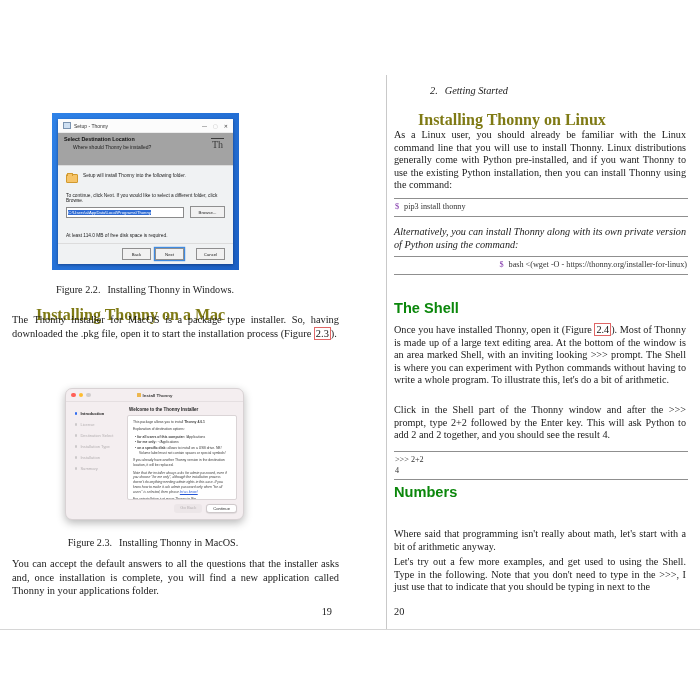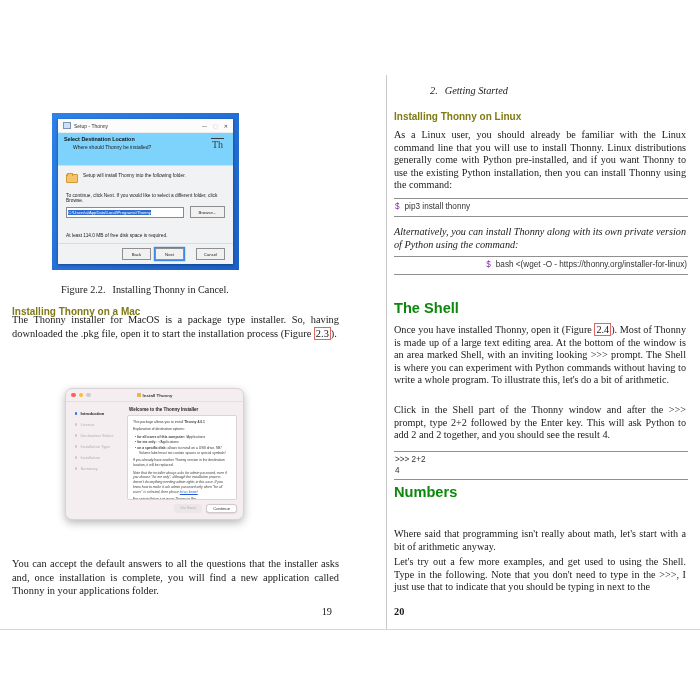--- a/index.html
+++ b/index.html
@@ -2,45 +2,45 @@
 <html><head>
 <meta charset="utf-8">
 <style>
   html,body{margin:0;padding:0;background:#fff;}
   .spread{position:relative;width:700px;height:700px;background:#ffffff;overflow:hidden;
           font-family:"Liberation Serif",serif;color:#1a1a1a;}
   .abs{position:absolute;}
   .just{text-align:justify;text-justify:inter-word;}
   .body-l{font-size:10.4px;line-height:13.6px;}
   .body-r{font-size:10.2px;line-height:12.5px;}
-  .h-sub{font-family:Liberation Sans, sans-serif;font-weight:bold;font-size:10px;color:#7f7a14;}
+  .h-sub{font-family:Liberation Serif, serif;font-weight:bold;font-size:16px;color:#7f7a14;margin-left:24px;}
   .h-sec{font-family:"Liberation Sans",sans-serif;font-weight:bold;font-size:14.6px;color:#0b870b;text-align:center;}
   .runhead{font-style:italic;font-size:10.3px;}
   .caption{font-size:10.2px;text-align:center;}
   .caption .cap-txt{margin-left:7px;}
   .pagenum{font-size:10.3px;}
   .figref{border:1px solid #e06666;padding:0 1px;color:#111;cursor:pointer;}
   .codeblock{border-top:1px solid #8f8f8f;border-bottom:1px solid #8f8f8f;padding:3px 1px;
-             font-family:Liberation Sans, sans-serif;font-size:8.2px;line-height:10.5px;color:#333;}
+             font-family:Liberation Serif, serif;font-size:8.2px;line-height:10.5px;color:#333;}
   .prompt{color:#7d2fa8;}
   .cmdtxt{margin-left:5px;}
   .vline{width:1px;background:#c9c9c9;}
   .hline{height:1px;background:#d6d6d6;}
 
   
   .figwin{left:52px;top:113px;width:187px;height:157px;background:linear-gradient(135deg,#2e82e8,#1b5fc4);
           padding:6px;box-sizing:border-box;}
   .wwin{width:100%;height:100%;background:#fafafa;display:flex;flex-direction:column;
         font-family:"Liberation Sans",sans-serif;box-shadow:0 1px 3px rgba(0,0,30,.4);}
   .w-titlebar{height:13px;background:#fcfcfc;border-bottom:1px solid #ececec;display:flex;
               align-items:center;padding:0 5px;font-size:5px;color:#333;flex:none;}
   .w-appicon{width:6px;height:5px;background:#cfe0f2;border:0.5px solid #7a93b0;margin-right:3px;}
   .w-ctl{margin-left:auto;display:flex;gap:6px;font-size:5px;color:#444;}
   .w-ctl .dim{color:#b5b5b5;}
-  .w-header{height:26px;background:#7dd3fc;border-bottom:1px solid #dcdcdc;padding:3px 6px;
+  .w-header{height:26px;background:#a3a3a3;border-bottom:1px solid #dcdcdc;padding:3px 6px;
             position:relative;flex:none;}
   .w-htitle{font-size:5.4px;font-weight:bold;color:#111;}
   .w-hsub{font-size:5px;color:#222;margin-left:9px;margin-top:2px;}
   .th-logo{position:absolute;right:9px;top:5px;font-family:"Liberation Serif",serif;font-size:10px;
            color:#3a3a3a;border-top:1.2px solid #3a3a3a;line-height:11px;padding:0 1px;}
   .w-body{flex:1;background:#f0f2f3;padding:5px 8px;display:flex;flex-direction:column;
           font-size:4.8px;color:#222;}
   .w-introrow{display:flex;gap:5px;align-items:flex-start;margin-top:2px;}
   .folder{width:10px;height:7px;background:#f6c468;border:0.5px solid #d29a2e;border-radius:1px;
           position:relative;flex:none;margin-top:1px;}
@@ -129,21 +129,21 @@
       </div>
       <div class="w-btnbar">
         <span class="w-btn">Back</span>
         <span class="w-btn next">Next</span>
         <span class="w-btn cancel">Cancel</span>
       </div>
     </div>
   </div>
 
   <div class="abs caption" style="left:40px;top:284px;width:210px;">
-    <span>Figure 2.2.</span><span class="cap-txt">Installing Thonny in Cancel.</span>
+    <span>Figure 2.2.</span><span class="cap-txt">Installing Thonny in Windows.</span>
   </div>
 
   <div class="abs h-sub" style="left:12px;top:306px;">Installing Thonny on a Mac</div>
 
   <div class="abs just body-l" style="left:12px;top:313px;width:327px;">
     <span>The Thonny installer for MacOS is a package type installer. So, having downloaded the .pkg file, open it to start the installation process (Figure </span><span class="figref">2.3</span><span>).</span>
   </div>
 
   <div class="abs macwin">
     <div class="m-titlebar">
@@ -193,20 +193,23 @@
 
         </div>
         <div class="m-btns">
           <span class="m-btn goback">Go Back</span>
           <span class="m-btn continue">Continue</span>
         </div>
       </div>
     </div>
   </div>
 
+  <div class="abs caption" style="left:48px;top:537px;width:210px;">
+    <span>Figure 2.3.</span><span class="cap-txt">Installing Thonny in MacOS.</span>
+  </div>
 
   <div class="abs just body-l" style="left:12px;top:557px;width:327px;">You can accept the default answers to all the questions that the installer asks and, once installation is complete, you will find a new application called Thonny in your applications folder.</div>
 
   <div class="abs pagenum" style="left:12px;top:606px;width:320px;text-align:right;">19</div>
 
   <div class="abs runhead" style="left:394px;top:85px;margin-left:36px;">
     <span>2.</span><span style="margin-left:7px;">Getting Started</span>
   </div>
 
   <div class="abs h-sub" style="left:394px;top:111px;">Installing Thonny on Linux</div>
@@ -235,18 +238,18 @@
     <div>&gt;&gt;&gt; 2+2</div>
     <div>4</div>
   </div>
 
   <div class="abs h-sec" style="left:394px;top:484px;">Numbers</div>
 
   <div class="abs just body-r" style="left:394px;top:528px;width:292px;">Where said that programming isn't really about math, let's start with a bit of arithmetic anyway.</div>
 
   <div class="abs just body-r" style="left:394px;top:556px;width:292px;">Let's try out a few more examples, and get used to using the Shell. Type in the following. Note that you don't need to type in the &gt;&gt;&gt;, I just use that to indicate that you should be typing in next to the</div>
 
-  <div class="abs pagenum" style="left:394px;top:606px;font-weight:bold;">20</div>
+  <div class="abs pagenum" style="left:394px;top:606px;">20</div>
 
   <div class="abs vline" style="left:386px;top:75px;height:554px;"></div>
   <div class="abs hline" style="left:0;top:629px;width:700px;"></div>
 
 </div>
 
 </body></html>

